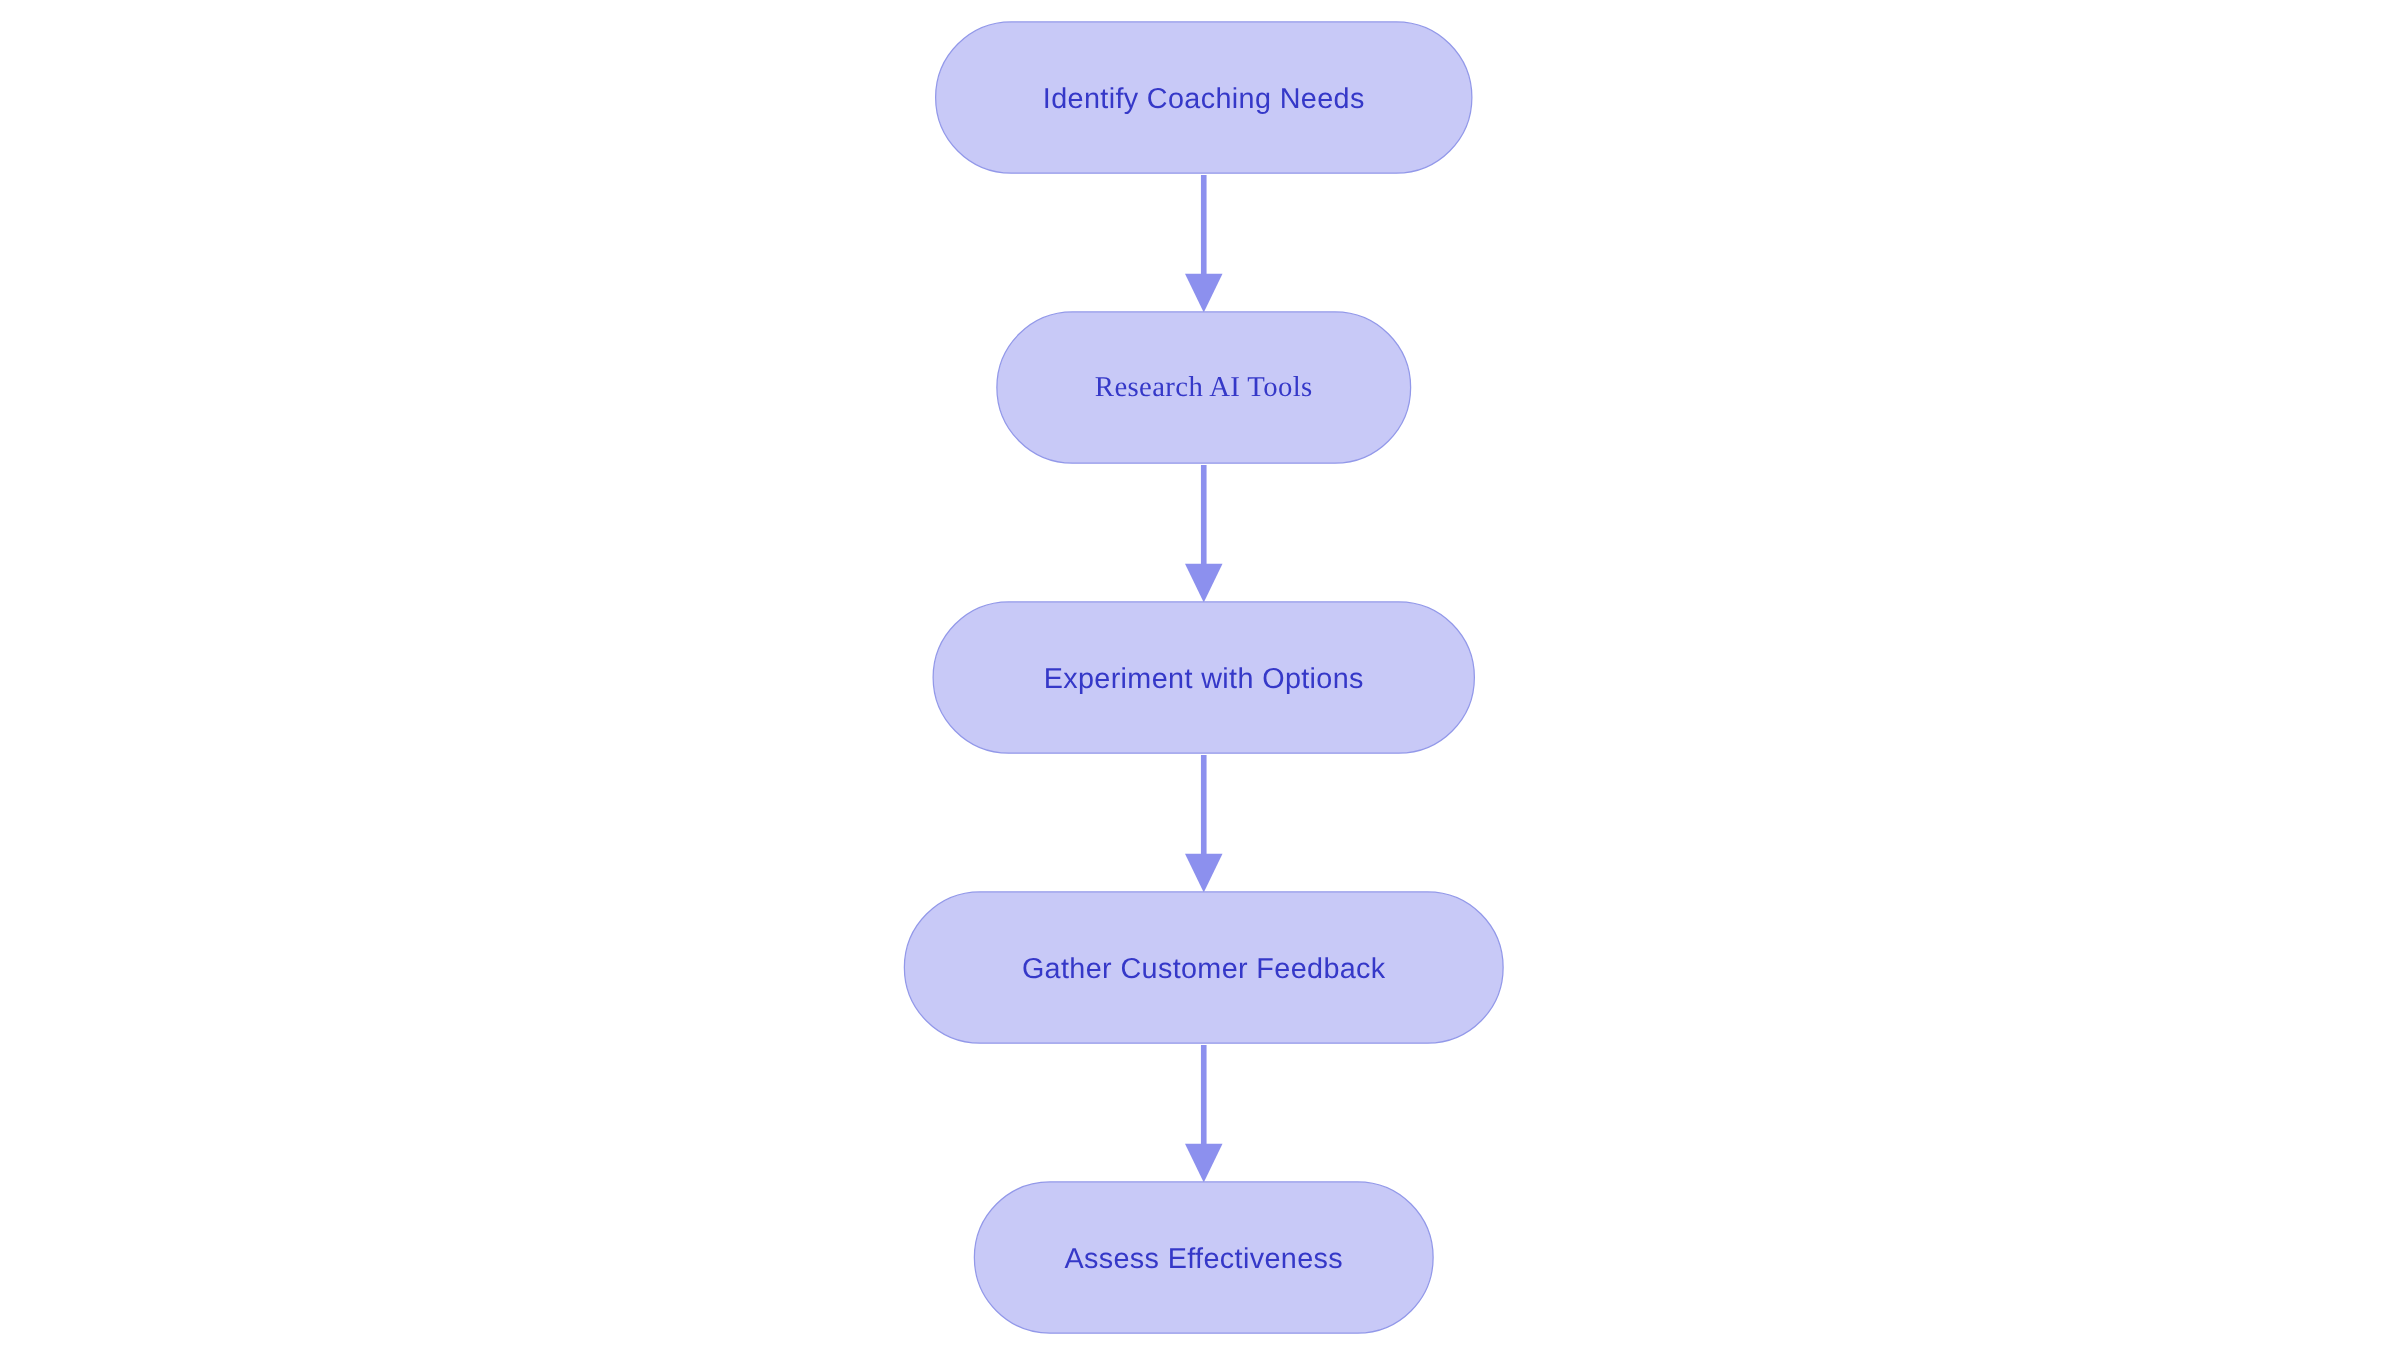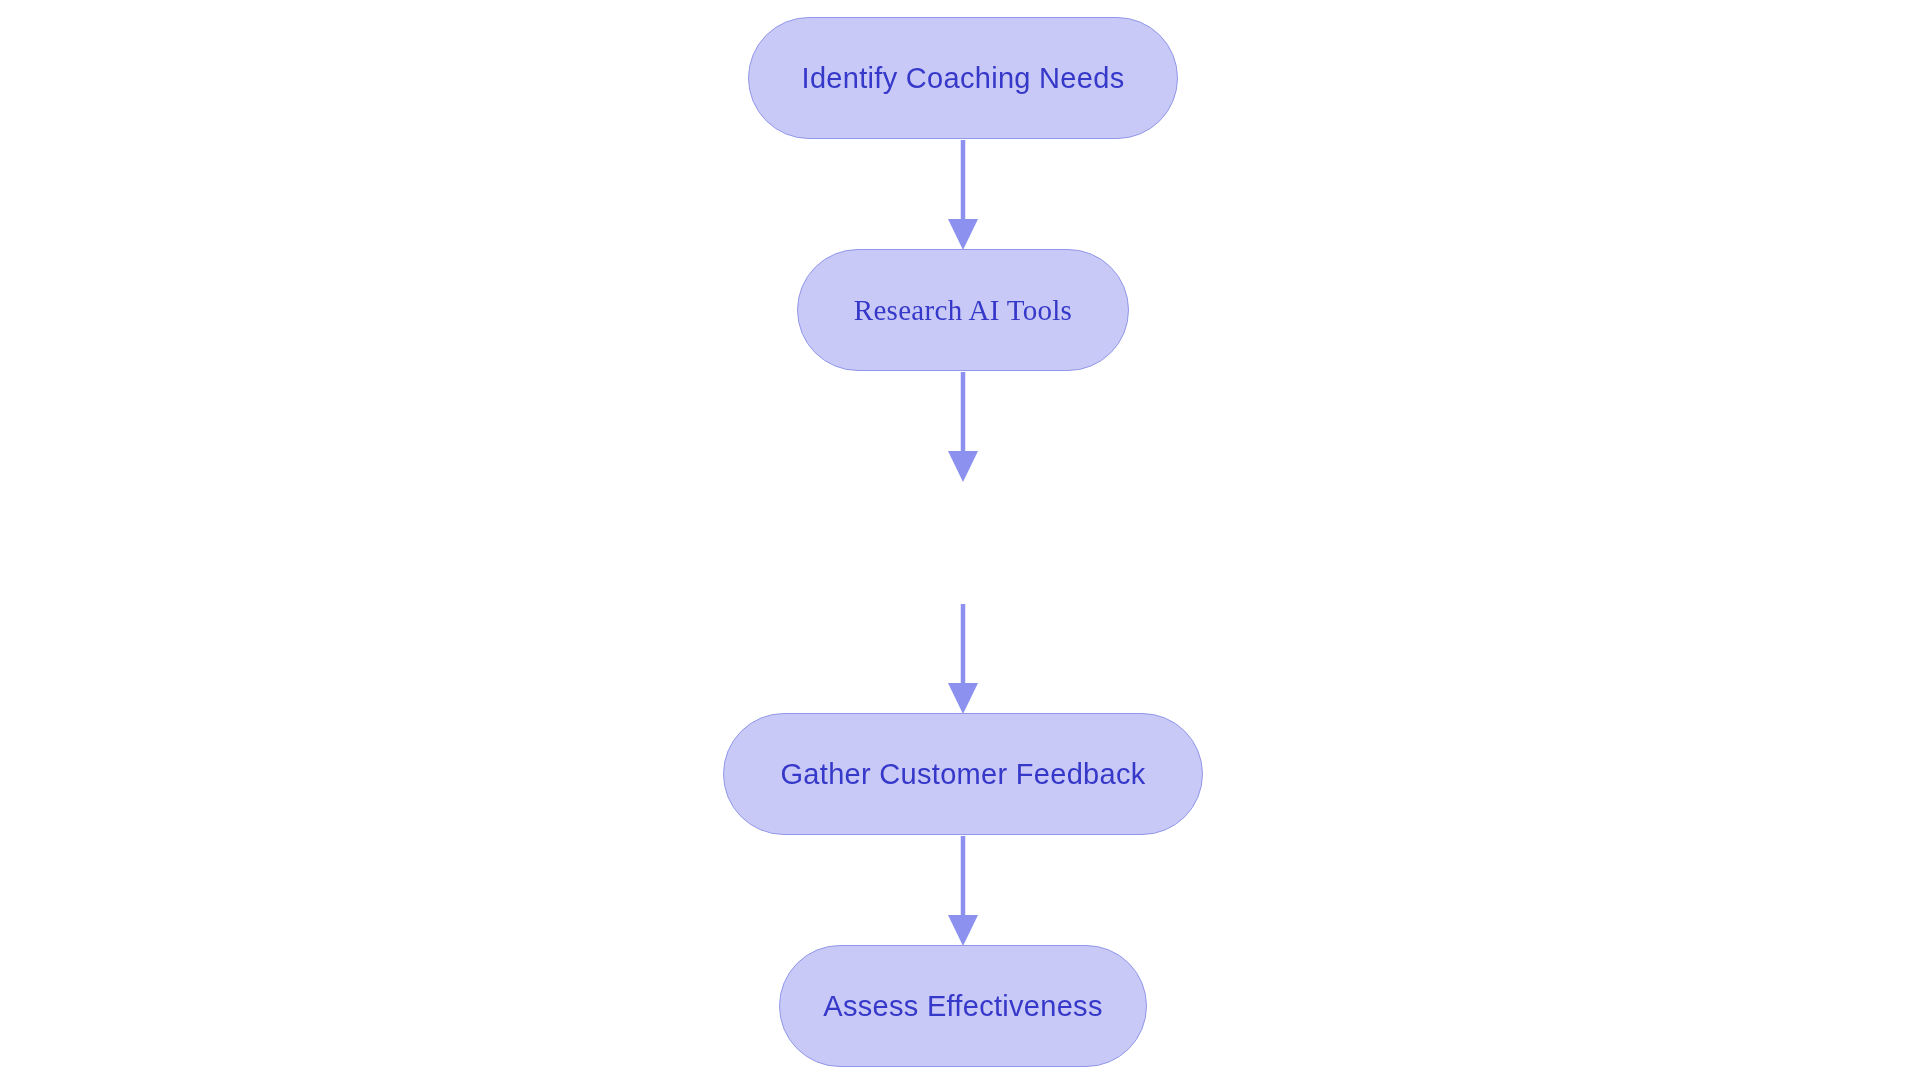--- a/index.html
+++ b/index.html
@@ -21,21 +21,21 @@
     align-items: center;
     justify-content: center;
     height: 122px;
     border-radius: 61px;
     background: var(--node-fill, #c8c9f7);
     border: 1.5px solid var(--node-border, #9298e9);
     box-sizing: border-box;
   }
   .flow-node .node-label {
     color: var(--node-text, #3538c8);
-    font-size: 29px;
+    font-size: 23px;
     letter-spacing: 0.3px;
     white-space: nowrap;
     text-align: center;
   }
   #node-1 { left: 748px; top: 17px;  width: 430px; }
   #node-2 { left: 797px; top: 249px; width: 332px; font-family: Liberation Serif, serif; }
   #node-3 { left: 746px; top: 481px; width: 434px; }
   #node-4 { left: 723px; top: 713px; width: 480px; }
   #node-5 { left: 779px; top: 945px; width: 368px; }
 
@@ -81,20 +81,23 @@
   </svg>
 
   <div class="flow-node" id="node-1">
     <span class="node-label">Identify Coaching Needs</span>
   </div>
 
   <div class="flow-node" id="node-2">
     <span class="node-label">Research AI Tools</span>
   </div>
 
+  <div class="flow-node" id="node-3">
+    <span class="node-label">Experiment with Options</span>
+  </div>
 
   <div class="flow-node" id="node-5">
     <span class="node-label">Assess Effectiveness</span>
   </div>
 
   <div class="flow-node" id="node-4">
     <span class="node-label">Gather Customer Feedback</span>
   </div>
 
 </div>

